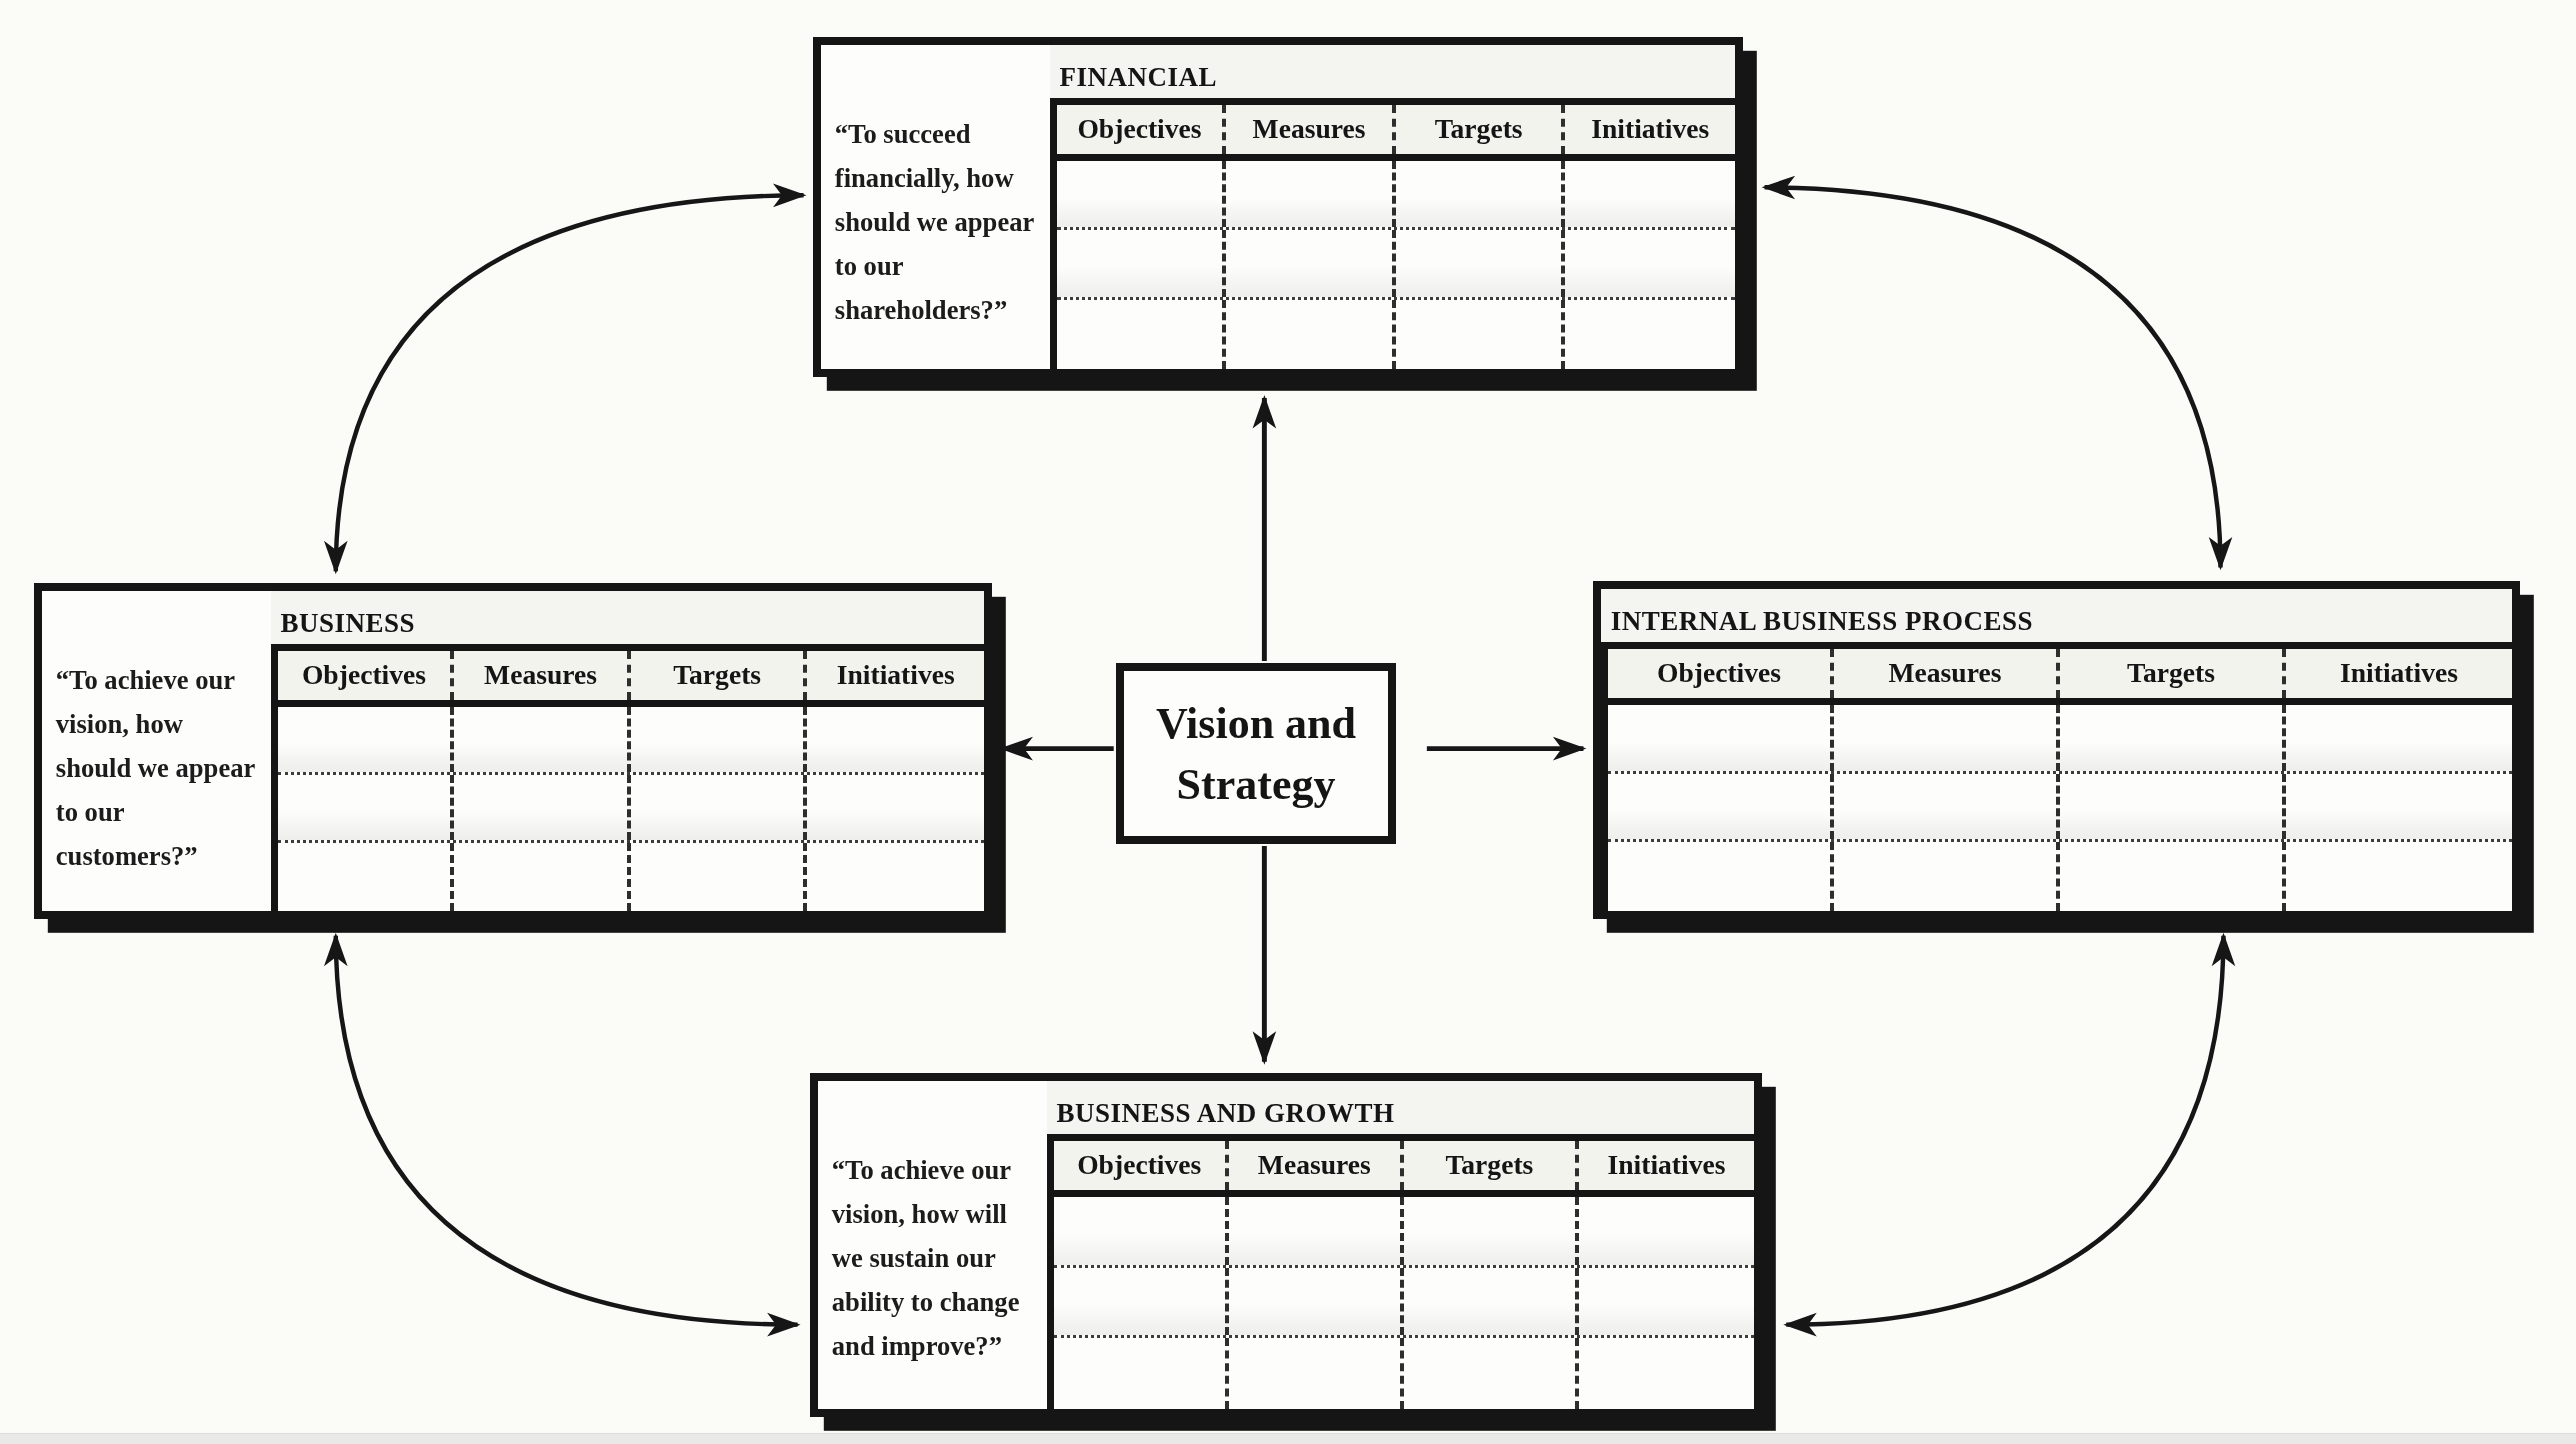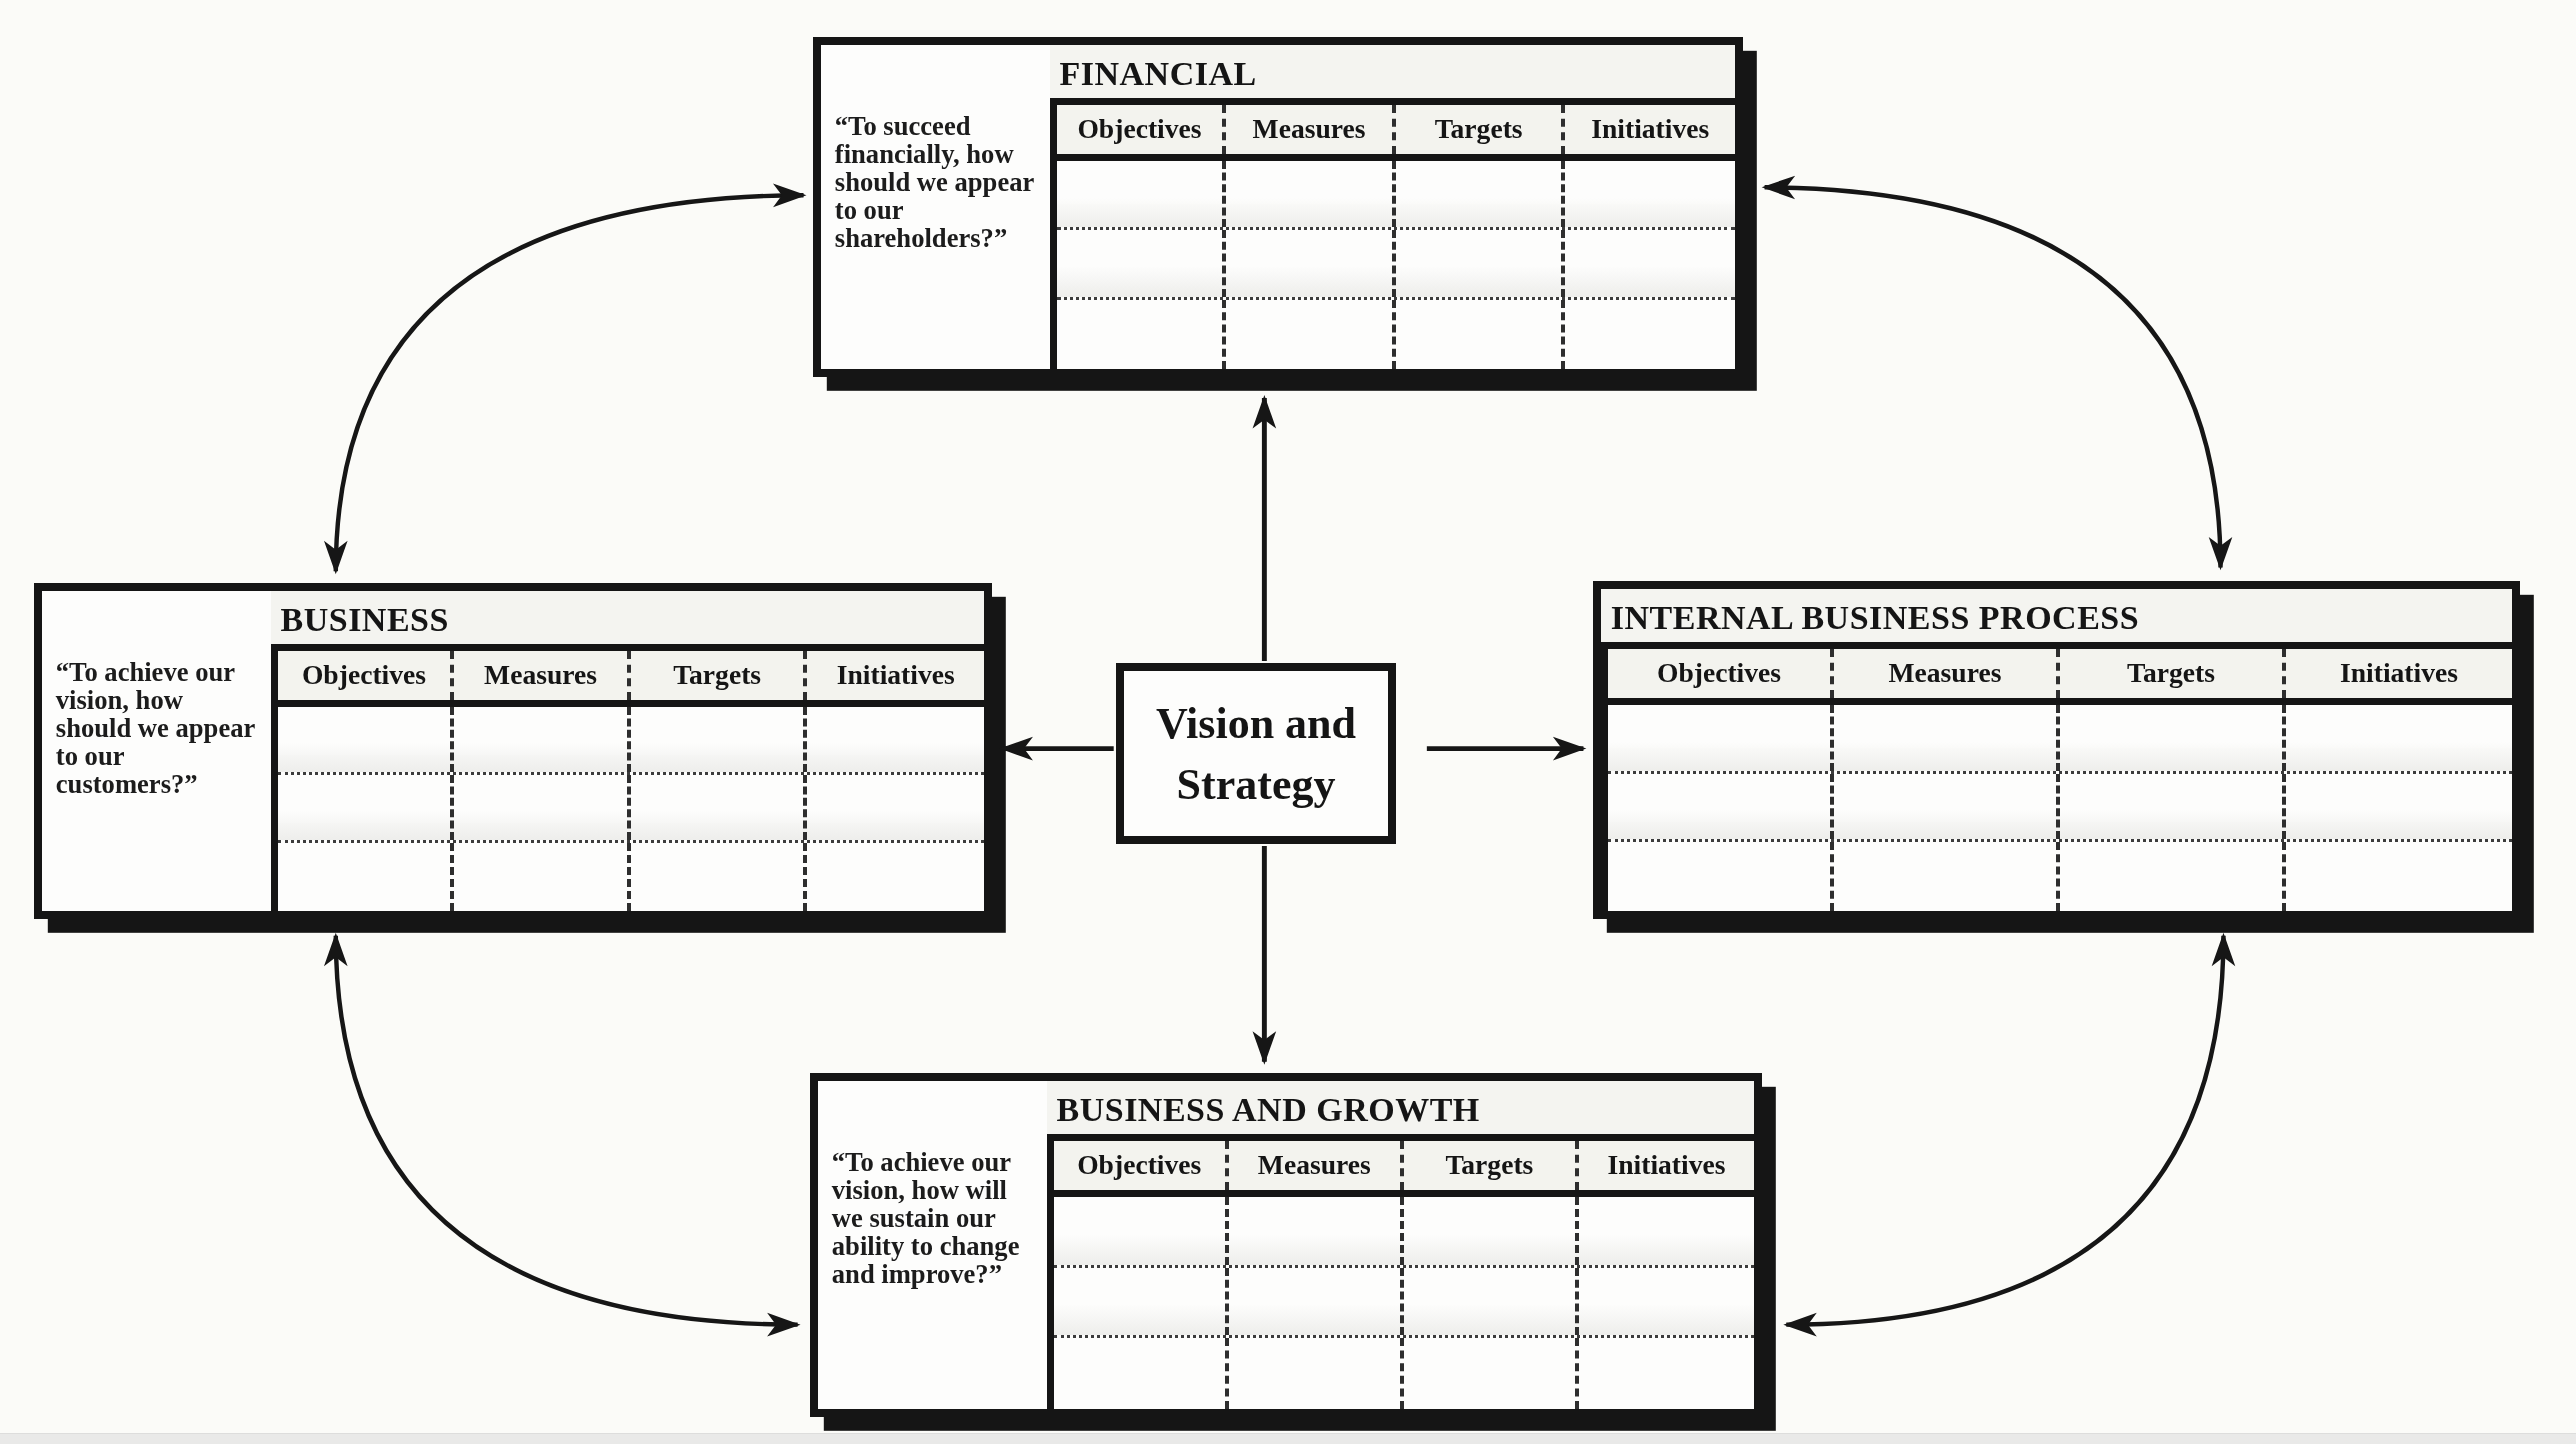--- a/index.html
+++ b/index.html
@@ -17,28 +17,28 @@
     display:flex;
   }
   #box-financial { left:813px; top:37px;   width:930px; height:340px; }
   #box-customer  { left:34px;  top:583px;  width:958px; height:336px; }
   #box-internal  { left:1593px;top:581px;  width:927px; height:338px; }
   #box-learning  { left:810px; top:1073px; width:952px; height:344px; }
 
   .qcol {
     flex:0 0 207px; width:207px;
     padding:67px 7.9px 0 13.8px;
-    font-size:26.6px; line-height:28px; font-weight:700; color:#1c1c1c;
+    font-size:26.6px; line-height:44px; font-weight:700; color:#1c1c1c;
   }
   .main { flex:1; display:flex; flex-direction:column; min-width:0; }
   .ptitle {
     flex:0 0 48px; height:48px;
     display:flex; align-items:flex-end;
     padding:0 0 4.9px 9.8px;
-    font-weight:700; font-size:34px; letter-spacing:0.5px;
+    font-weight:700; font-size:27px; letter-spacing:0.5px;
     background:#f4f4f0;
   }
   .ttable {
     flex:1; display:flex; flex-direction:column;
     border-top:7.9px solid #151515; border-left:7.9px solid #151515;
     background:#fdfdfc;
   }
   .hrow {
     flex:0 0 49px; display:grid; grid-template-columns:repeat(4,1fr);
     border-bottom:7.9px solid #151515; background:#f3f3ee;

